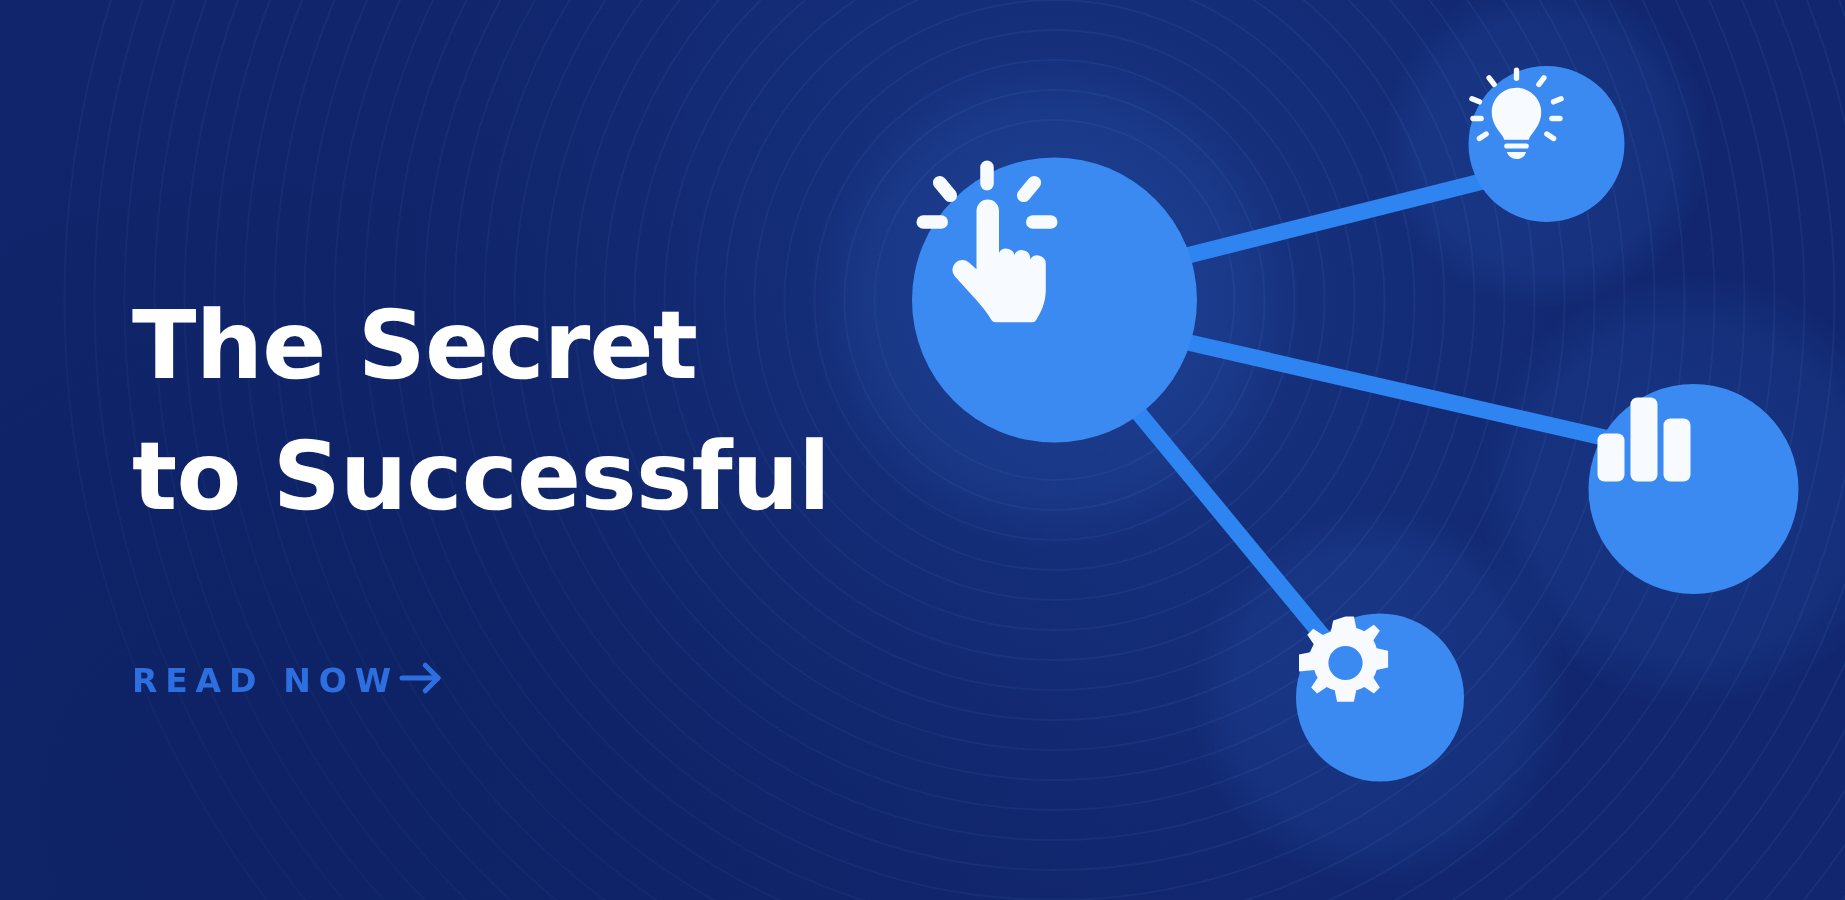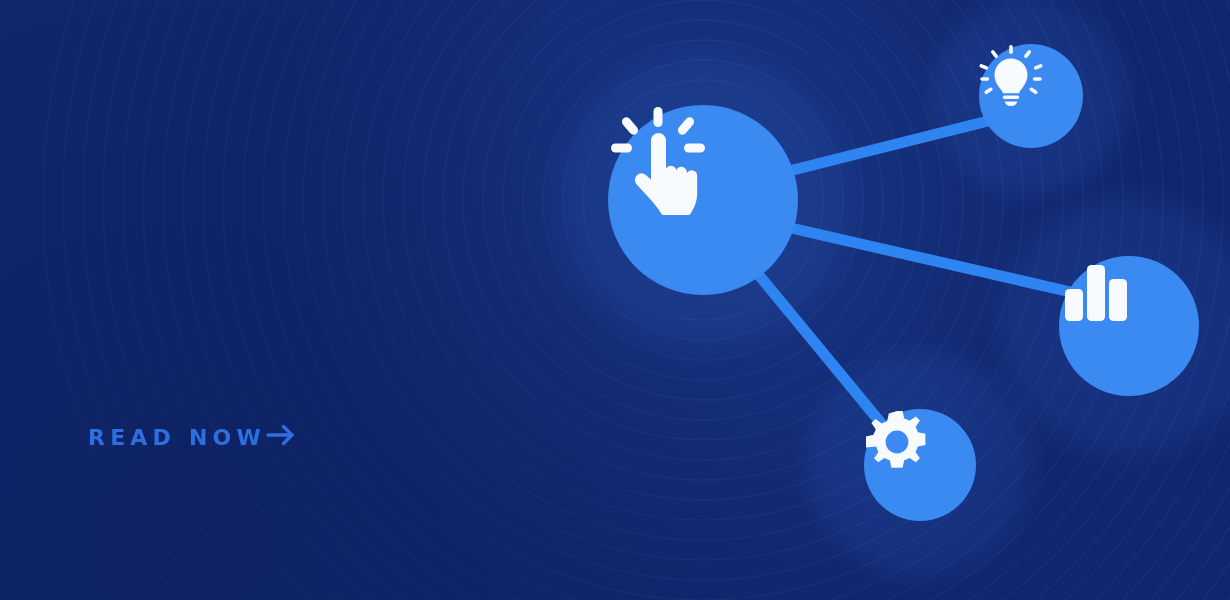--- a/index.html
+++ b/index.html
@@ -121,21 +121,21 @@
     line-height: 87px;
     letter-spacing: -0.5px;
     white-space: nowrap;
     transform: translateY(-26px);
   }
   .headline .line { display: block; }
 
   .cta {
     position: absolute;
     left: 0;
-    top: 424px;
+    top: 441px;
     display: flex;
     align-items: center;
     gap: 0;
     text-decoration: none;
     cursor: pointer;
   }
   .cta-label {
     color: #2E6FE0;
     font-family: "DejaVu Sans", sans-serif;
     font-size: 22px;
@@ -293,20 +293,22 @@
             a24.5 24.5 0 0 1 5.3-2.2 L24.8 4.6 Z
             M33 21.6 a11.4 11.4 0 1 0 0 22.8 11.4 11.4 0 0 0 0-22.8 Z"></path>
         </svg>
       </span>
     </div>
 
   </div>
 
   <div class="content">
     <h1 class="headline">
+      <span class="line">The Secret</span>
+      <span class="line">to Successful</span>
     </h1>
 
     <a class="cta" href="#">
       <span class="cta-label">READ NOW</span>
       <span class="cta-arrow">
         <svg width="30" height="22" viewBox="0 0 30 22" aria-hidden="true">
           <g stroke="#2E6FE0" stroke-width="3.4" fill="none" stroke-linecap="round" stroke-linejoin="round">
             <line x1="2" y1="11" x2="26" y2="11"></line>
             <polyline points="17.5,2.5 26,11 17.5,19.5"></polyline>
           </g>

